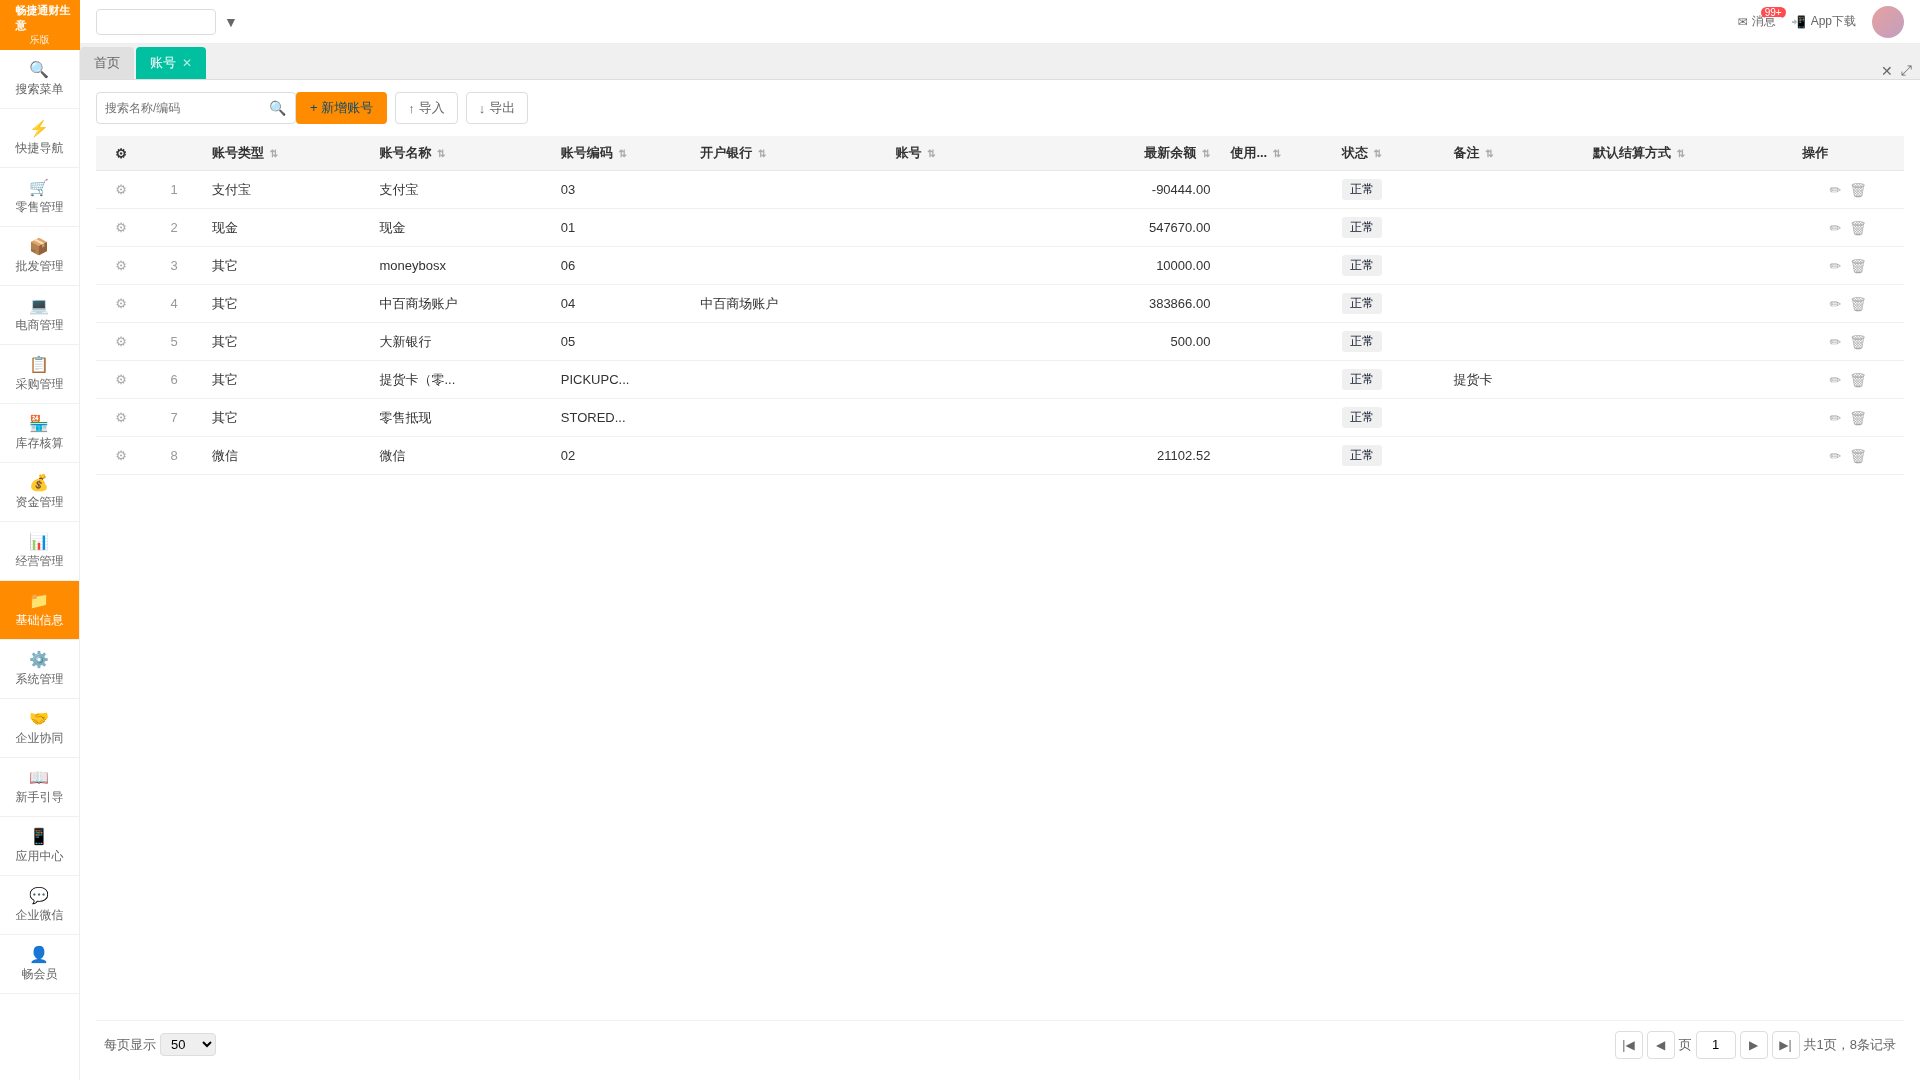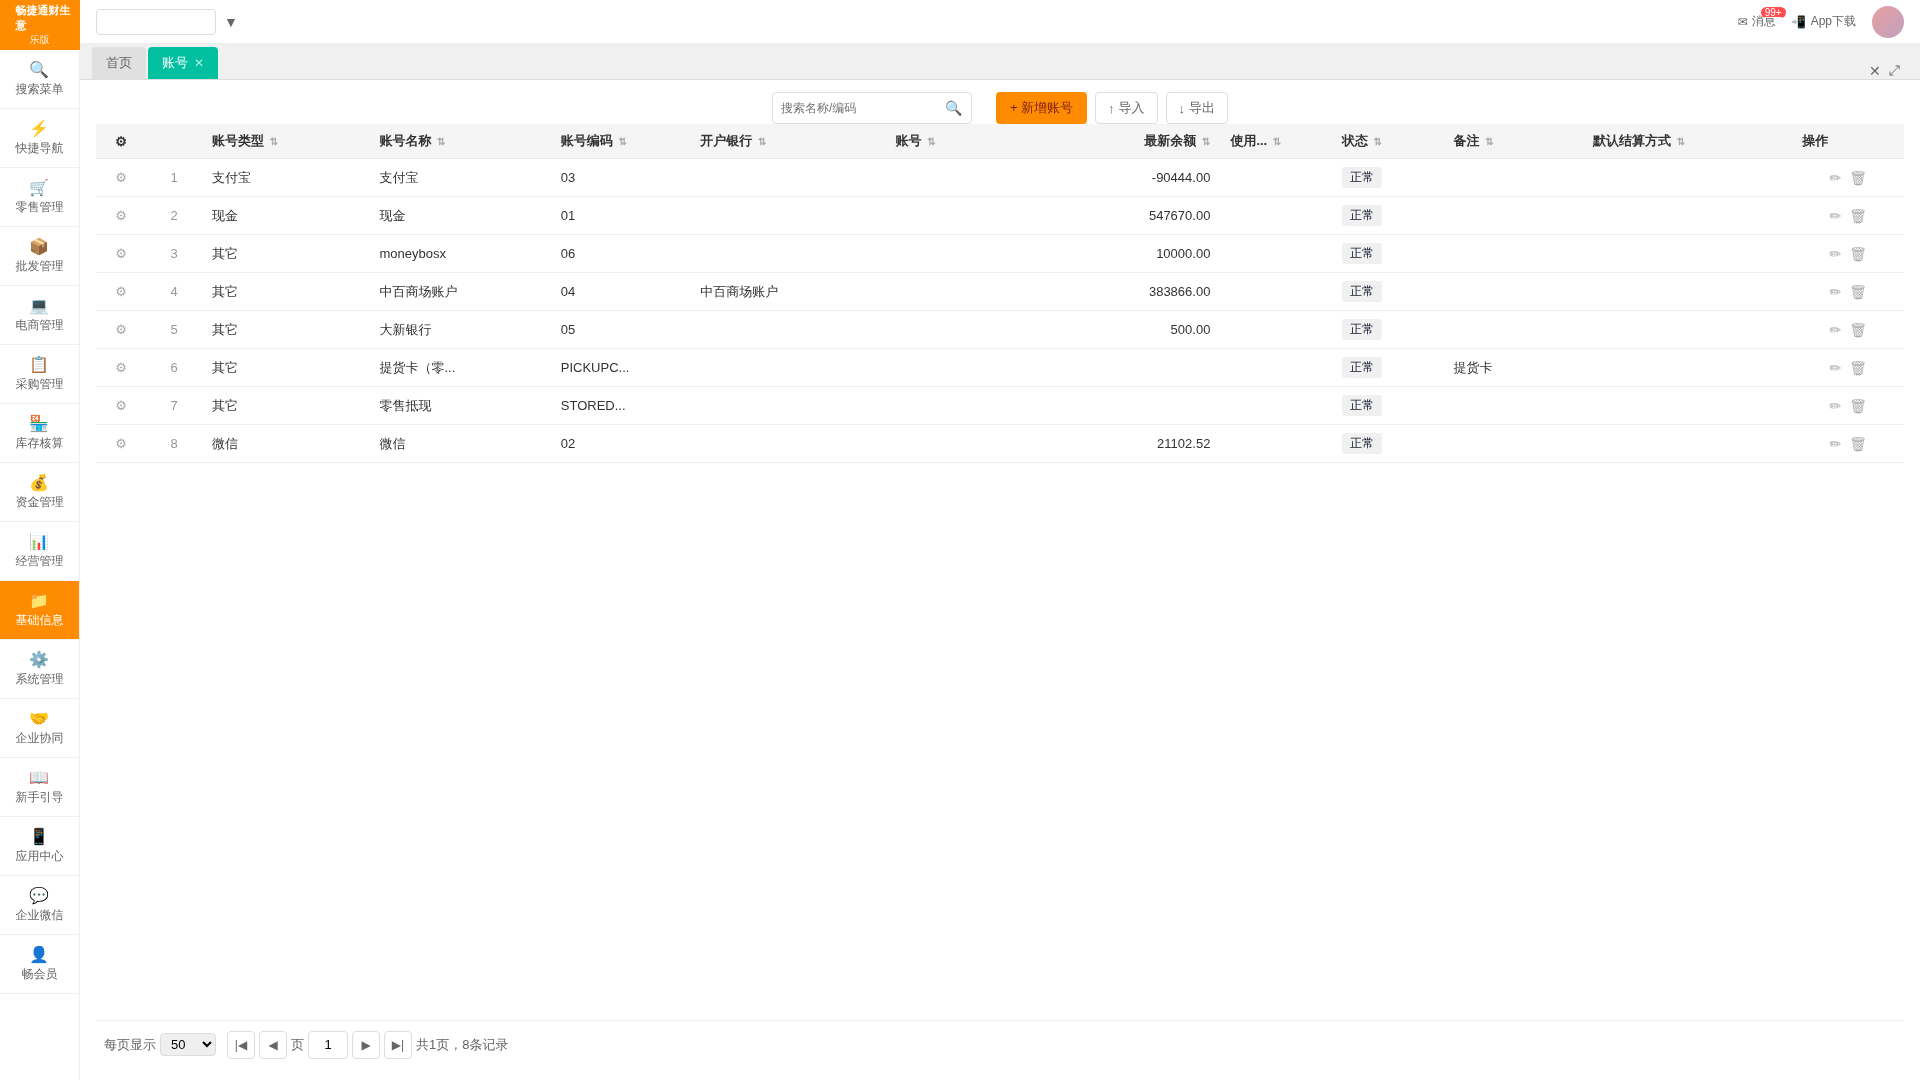--- a/index.html
+++ b/index.html
@@ -115,21 +115,21 @@
       display: flex;
       flex-direction: column;
     }
 
     
     .tabs-bar {
       height: 36px;
       background: #f0f0f0;
       display: flex;
       align-items: flex-end;
-      padding: 0 12px;
+      padding: 0 0;
       border-bottom: 1px solid #ddd;
     }
     .tab {
       height: 32px;
       padding: 0 14px;
       display: flex;
       align-items: center;
       gap: 6px;
       cursor: pointer;
       font-size: 13px;
@@ -155,22 +155,22 @@
       display: flex;
       flex-direction: column;
       padding: 12px 16px;
       overflow: hidden;
     }
 
     
     .toolbar {
       display: flex;
       align-items: center;
-      justify-content: center;
-      gap: 24px;
+      justify-content: flex-start;
+      margin-bottom: 12px;
     }
     .search-box {
       display: flex;
       align-items: center;
       border: 1px solid #ddd;
       border-radius: 4px;
       padding: 0 8px;
       width: 200px;
       height: 32px;
     }
@@ -178,21 +178,21 @@
       border: none;
       outline: none;
       font-size: 12px;
       flex: 1;
       background: transparent;
     }
     .search-icon { color: #aaa; font-size: 14px; cursor: pointer; }
     .toolbar-right { display: flex; gap: 8px; align-items: center; }
     .btn-add {
       background: #ff8c00;
-      color: #7f1d1d;
+      color: #0c4a6e;
       border: none;
       padding: 0 14px;
       height: 32px;
       border-radius: 4px;
       cursor: pointer;
       font-size: 13px;
       white-space: nowrap;
     }
     .btn-import, .btn-export {
       background: #fff;
@@ -261,21 +261,21 @@
       font-size: 12px;
     }
     .action-icons { display: flex; gap: 8px; justify-content: center; }
     .action-icon { color: #aaa; cursor: pointer; font-size: 14px; }
 
     
     .pagination {
       height: 48px;
       display: flex;
       align-items: center;
-      justify-content: flex-start;
+      justify-content: space-between;
       gap: 11px;
       border-top: 1px solid #f0f0f0;
       padding: 0 8px;
       font-size: 13px;
       color: #666;
       margin-top: 6px;
     }
     .page-size-select {
       display: flex;
       align-items: center;

